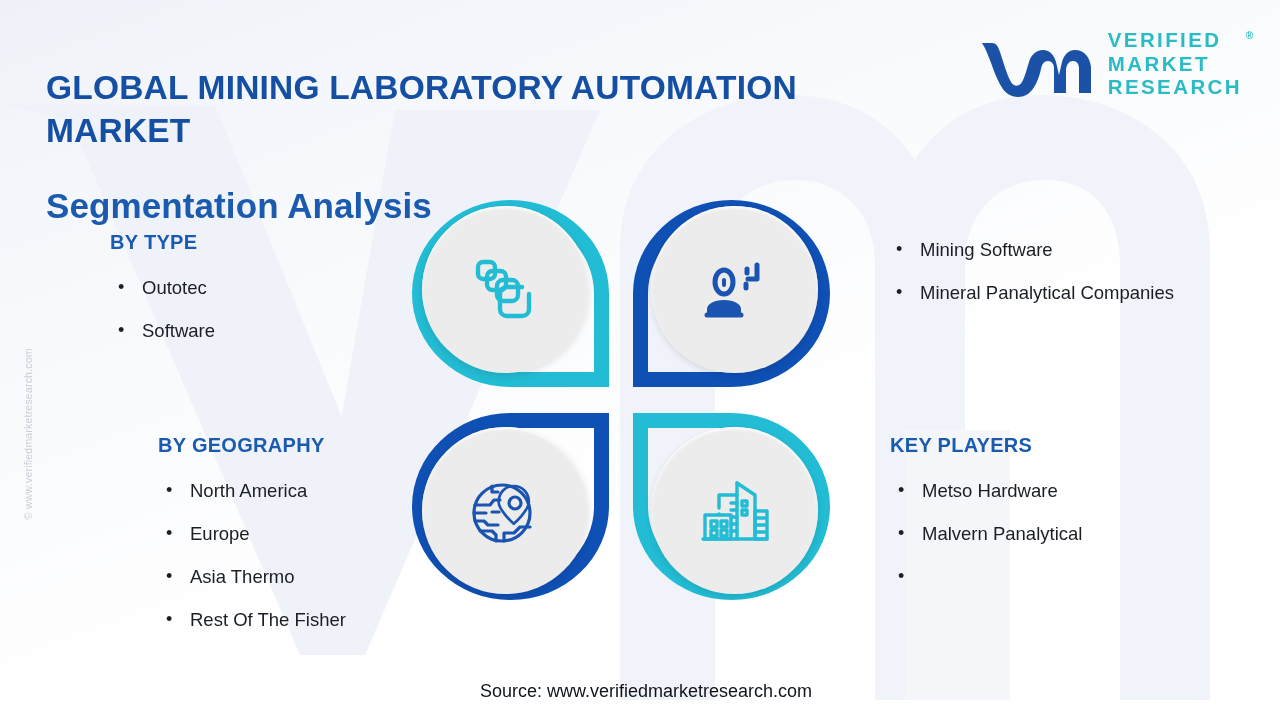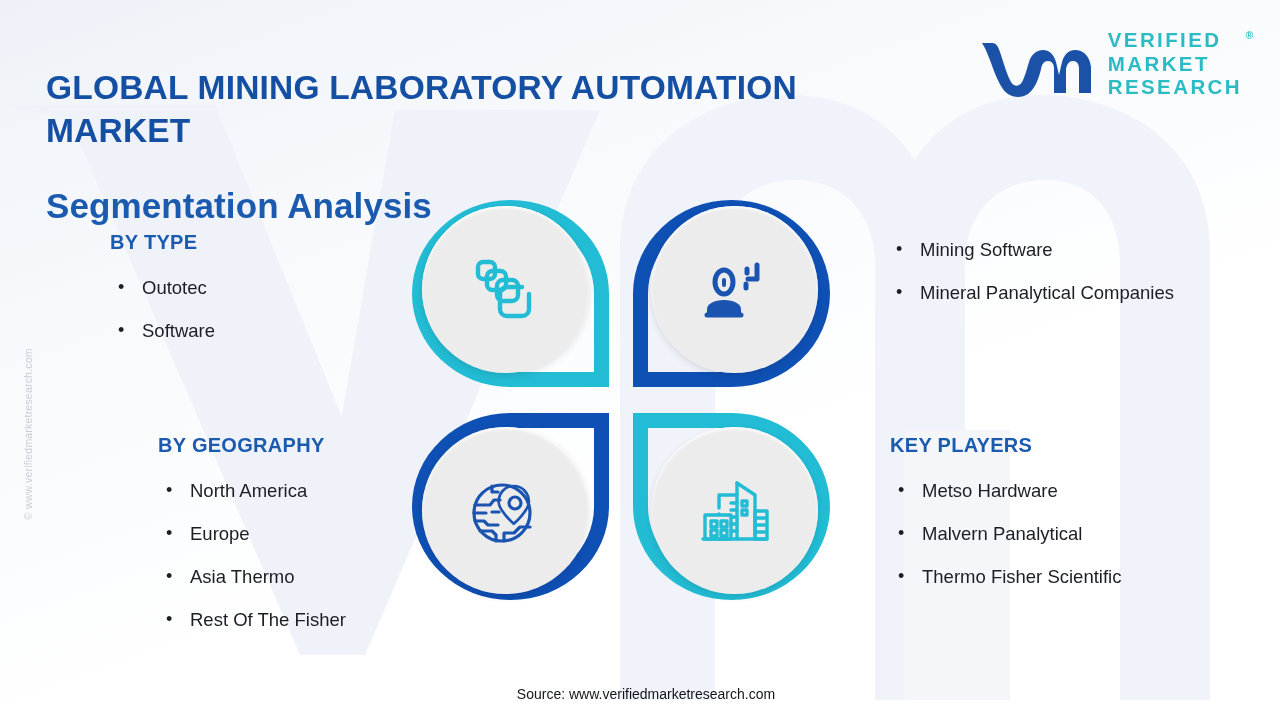--- a/index.html
+++ b/index.html
@@ -188,21 +188,21 @@
   .petal-br .petal-inner { top: 14px; }
 
   .petal-icon { display: block; }
 
   
   .source {
     position: absolute;
     left: 12px; right: 0;
     bottom: 18px;
     text-align: center;
-    font-size: 14px;
+    font-size: 18px;
     color: #11151a;
     z-index: 4;
   }
 </style>
 </head>
 <body>
 
 <div id="page">
 
   <div class="wm-layer">
@@ -275,21 +275,21 @@
       <li><span class="bullet">•</span><span>Mining Software</span></li>
       <li><span class="bullet">•</span><span>Mineral Panalytical Companies</span></li>
     </ul>
   </div>
 
   <div class="blk-players">
     <div class="blk-head">KEY PLAYERS</div>
     <ul class="blk-list">
       <li><span class="bullet">•</span><span>Metso Hardware</span></li>
       <li><span class="bullet">•</span><span>Malvern Panalytical</span></li>
-      <li><span class="bullet">•</span><span>Thermo Fisher Scientific</span></li>
+      <li><span class="bullet">•</span></li>
     </ul>
   </div>
 
   <div class="cluster">
 
     <div class="petal petal-tl">
       <div class="petal-shape"></div>
       <div class="petal-inner">
         <svg class="petal-icon" width="74" height="74" viewBox="0 0 74 74" xmlns="http://www.w3.org/2000/svg" fill="none" stroke="#22BCD4" stroke-width="4.4" stroke-linecap="round" stroke-linejoin="round">
           <rect x="9" y="9" width="17" height="17" rx="5"></rect>

